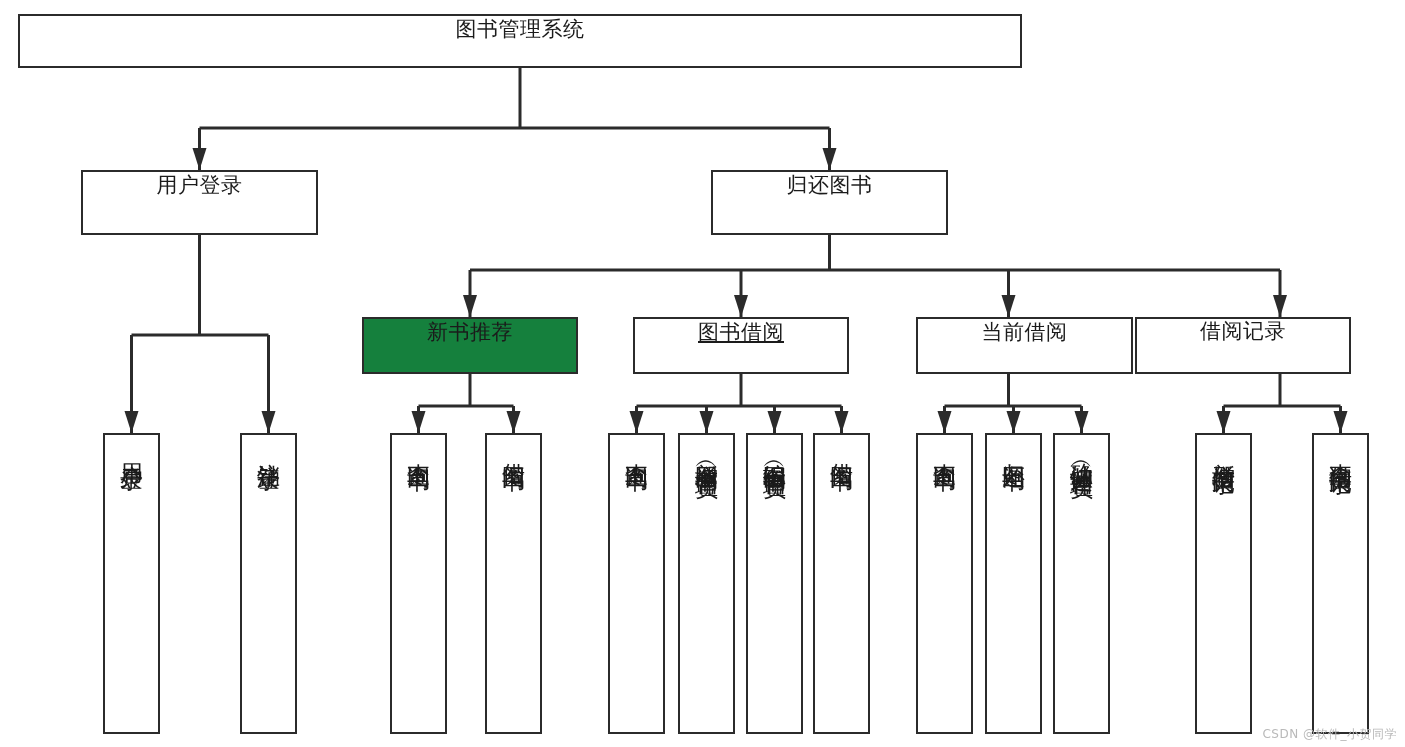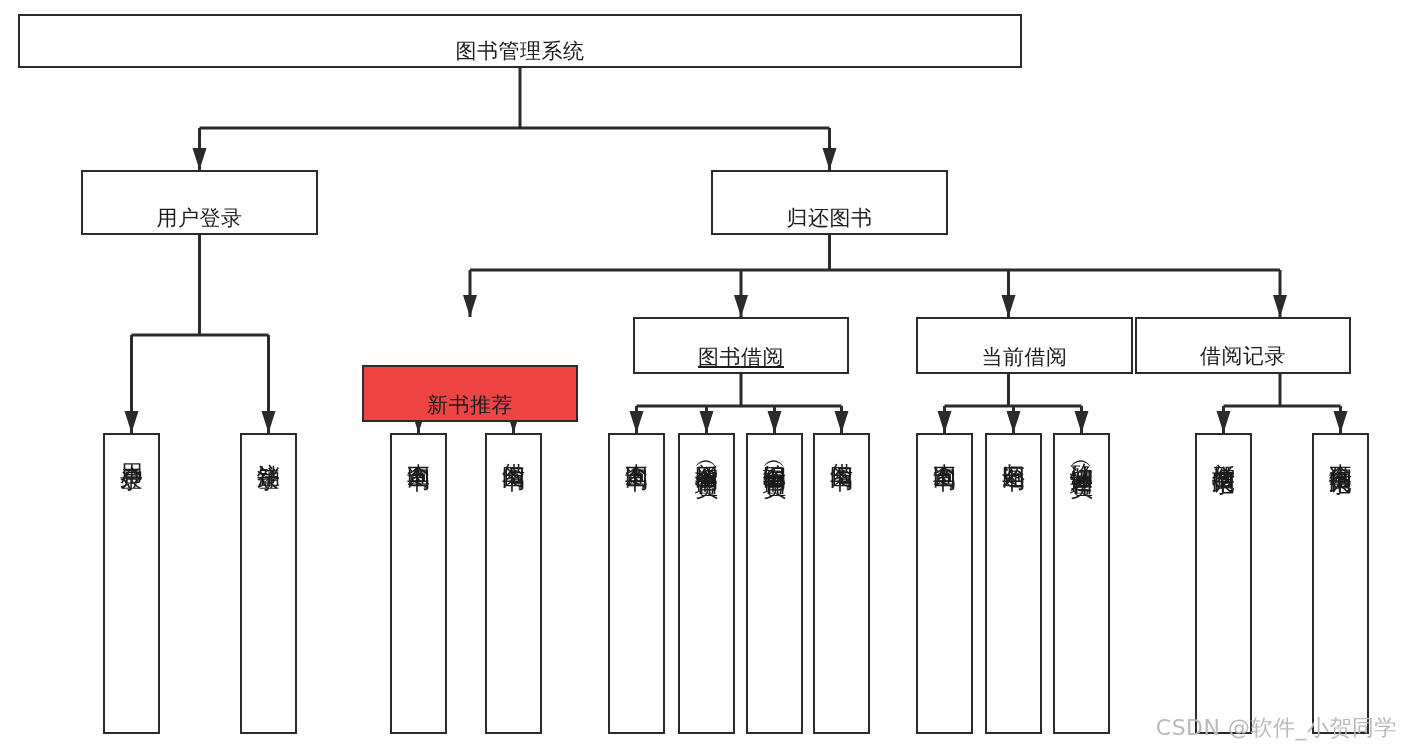--- a/index.html
+++ b/index.html
@@ -23,21 +23,21 @@
     top: 0;
     width: 1405px;
     height: 747px;
   }
   .node {
     position: absolute;
     box-sizing: border-box;
     background: #ffffff;
     border: 2px solid #2b2b2b;
     display: flex;
-    align-items: flex-end;
+    align-items: flex-start;
     justify-content: center;
     color: #1b1b1b;
   }
   .node-label {
     display: block;
     text-align: center;
     line-height: 1.32;
     color: #1b1b1b;
     letter-spacing: 0.5px;
   }
@@ -54,21 +54,21 @@
     text-orientation: upright;
     font-size: 23px;
     line-height: 1.18;
     letter-spacing: 2px;
     max-height: 100%;
   }
   .watermark {
     position: absolute;
     right: 8px;
     bottom: 4px;
-    font-size: 22px;
+    font-size: 12px;
     color: #b9b9b9;
     white-space: nowrap;
     letter-spacing: 0.5px;
   }
 </style>
 </head>
 <body>
 
 <div id="canvas">
   <svg id="edges" viewBox="0 0 1405 747">
@@ -128,21 +128,21 @@
   <div id="nodes">
       <div class="node horizontal" style="left: 18px; top: 14px; width: 1004px; height: 54px; border-color: rgb(43, 43, 43); background: rgb(255, 255, 255);">
         <span class="node-label">图书管理系统</span>
       </div>
       <div class="node horizontal" style="left: 81px; top: 170px; width: 237px; height: 65px; border-color: rgb(43, 43, 43); background: rgb(255, 255, 255);">
         <span class="node-label">用户登录</span>
       </div>
       <div class="node horizontal" style="left: 711px; top: 170px; width: 237px; height: 65px; border-color: rgb(43, 43, 43); background: rgb(255, 255, 255);">
         <span class="node-label">归还图书</span>
       </div>
-      <div class="node horizontal" style="left: 362px; top: 317px; width: 216px; height: 57px; border-color: rgb(43, 43, 43); background: #ef4444; margin-top: 48px;">
+      <div class="node horizontal" style="left: 362px; top: 317px; width: 216px; height: 57px; border-color: rgb(43, 43, 43); background: #15803d;">
         <span class="node-label">新书推荐</span>
       </div>
       <div class="node horizontal" style="left: 633px; top: 317px; width: 216px; height: 57px; border-color: rgb(43, 43, 43); background: rgb(255, 255, 255); text-decoration: underline;">
         <span class="node-label">图书借阅</span>
       </div>
       <div class="node horizontal" style="left: 900px; top: 317px; width: 217px; height: 57px; border-color: rgb(43, 43, 43); background: rgb(255, 255, 255); margin-left: 16px;">
         <span class="node-label">当前借阅</span>
       </div>
       <div class="node horizontal" style="left: 1135px; top: 317px; width: 216px; height: 57px; border-color: rgb(43, 43, 43); background: rgb(255, 255, 255); font-family: Liberation Mono, monospace;">
         <span class="node-label">借阅记录</span>

